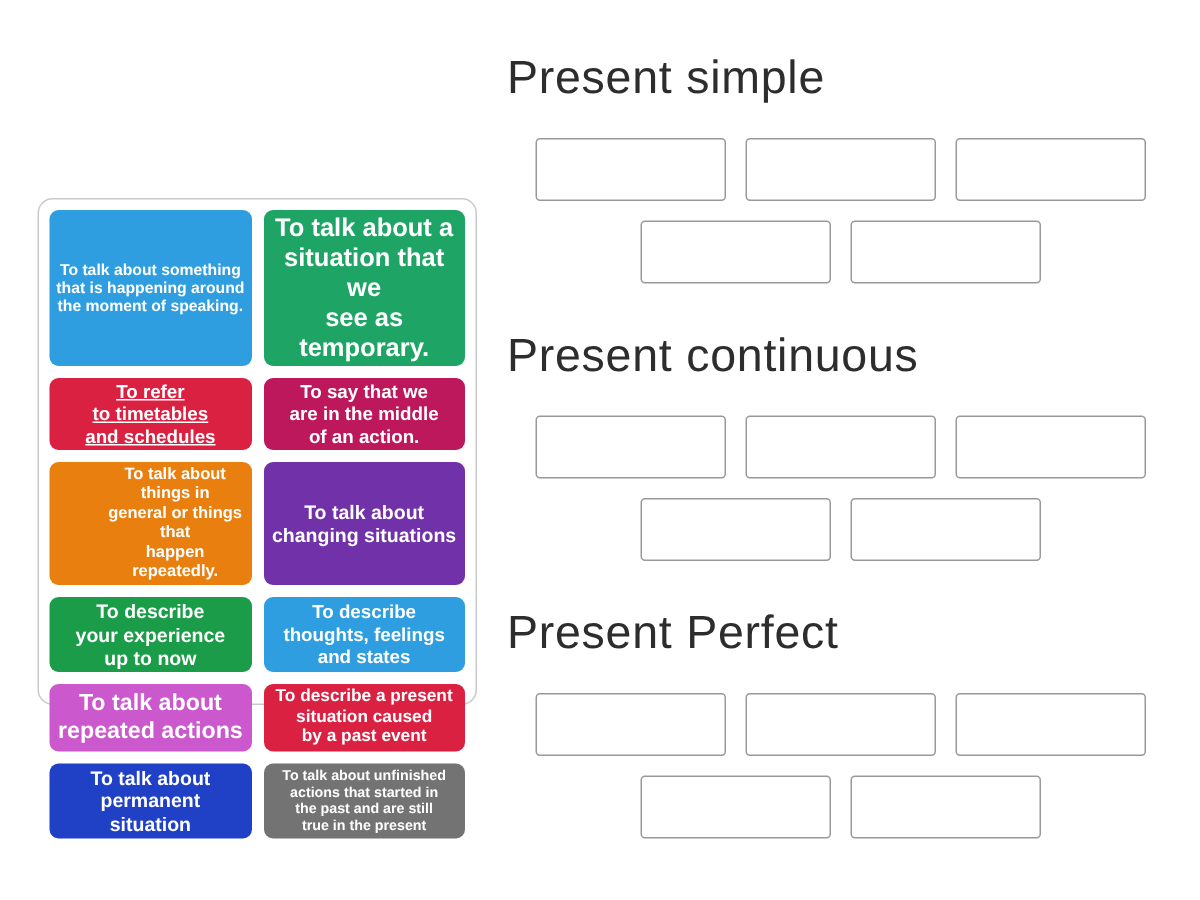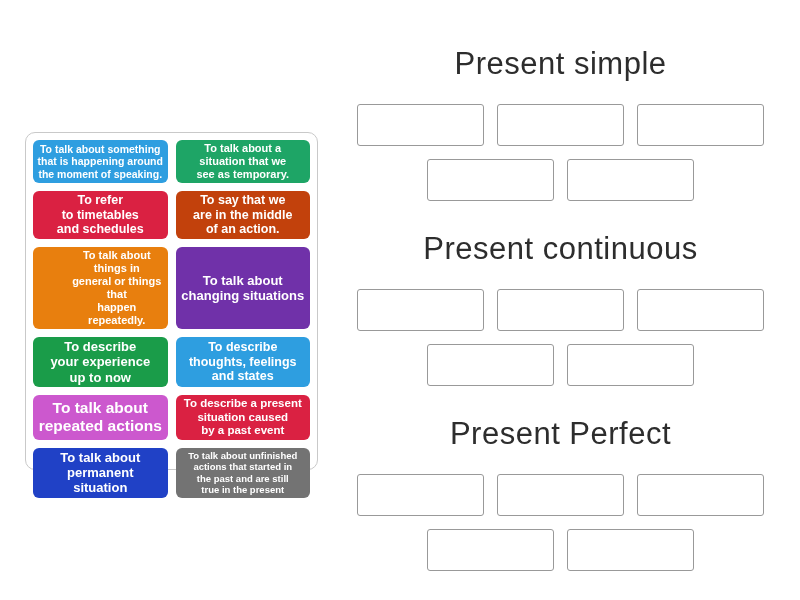--- a/index.html
+++ b/index.html
@@ -41,21 +41,21 @@
     align-items: center;
     justify-content: center;
     text-align: center;
     white-space: pre-line;
     line-height: 1.18;
     padding: 2px 4px;
     box-sizing: border-box;
     cursor: grab;
   }
   .card:nth-child(1)  { font-size: 10.5px; }
-  .card:nth-child(2)  { font-size: 11px; }
+  .card:nth-child(2)  { font-size: 17px; }
   .card:nth-child(3)  { font-size: 12.5px; }
   .card:nth-child(4)  { font-size: 12.5px; }
   .card:nth-child(5)  { font-size: 11px; padding-left: 37px; }
   .card:nth-child(6)  { font-size: 13px; }
   .card:nth-child(7)  { font-size: 13px; }
   .card:nth-child(8)  { font-size: 12.5px; }
   .card:nth-child(9)  { font-size: 15.5px; }
   .card:nth-child(10) { font-size: 11.5px; text-align: center; }
   .card:nth-child(11) { font-size: 13px; }
   .card:nth-child(12) { font-size: 9.5px; }
@@ -70,25 +70,24 @@
   }
   .group {
     position: absolute;
     left: 0;
     width: 100%;
   }
   .group-1 { top: 30px; }
   .group-2 { top: 215px; }
   .group-3 { top: 400px; }
   .group-title {
-    margin: 12px;
+    margin: 0;
     font-size: 31px;
     font-weight: 400;
     color: #2d2d2d;
-    text-align: center;
     line-height: 44px;
     letter-spacing: 0.5px;
   }
   .slot-row {
     display: flex;
     justify-content: center;
     gap: 13px;
   }
   .slot-row.first { margin-top: 18px; }
   .slot-row.second { margin-top: 13px; }
@@ -105,24 +104,24 @@
 
 <div class="stage">
 
   <div class="card-tray">
     <div class="card" style="background: rgb(46, 158, 224);">To talk about something
 that is happening around
 the moment of speaking.</div>
     <div class="card" style="background: rgb(30, 165, 102);">To talk about a
 situation that we
 see as temporary.</div>
-    <div class="card" style="background: rgb(218, 33, 66);">To refer
+    <div class="card" style="background: rgb(218, 33, 66); text-decoration: underline;">To refer
 to timetables
 and schedules</div>
-    <div class="card" style="background: #c2410c;">To say that we
+    <div class="card" style="background: #be185d;">To say that we
 are in the middle
 of an action.</div>
     <div class="card" style="background: rgb(232, 127, 14);">To talk about things in
 general or things that
 happen repeatedly.</div>
     <div class="card" style="background: rgb(112, 49, 169);">To talk about
 changing situations</div>
     <div class="card" style="background: rgb(26, 156, 73);">To describe
 your experience
 up to now</div>

